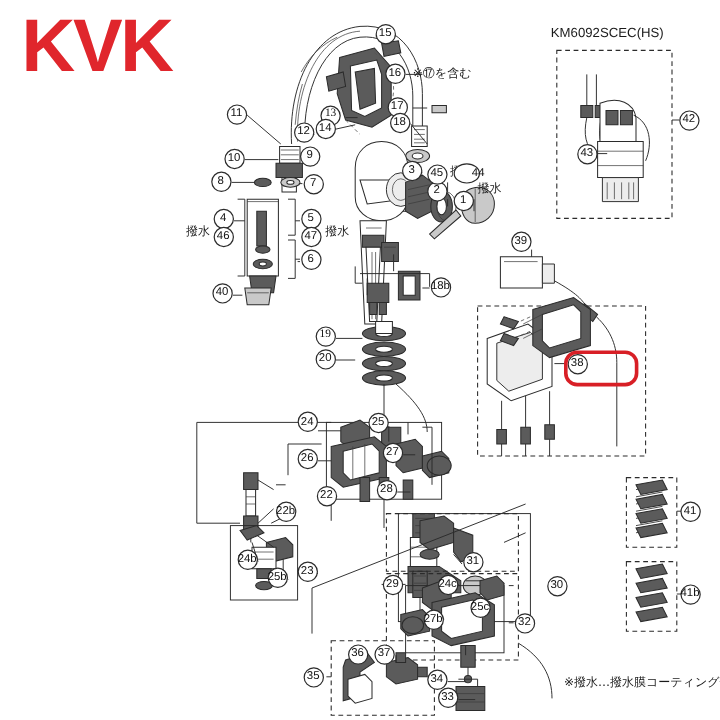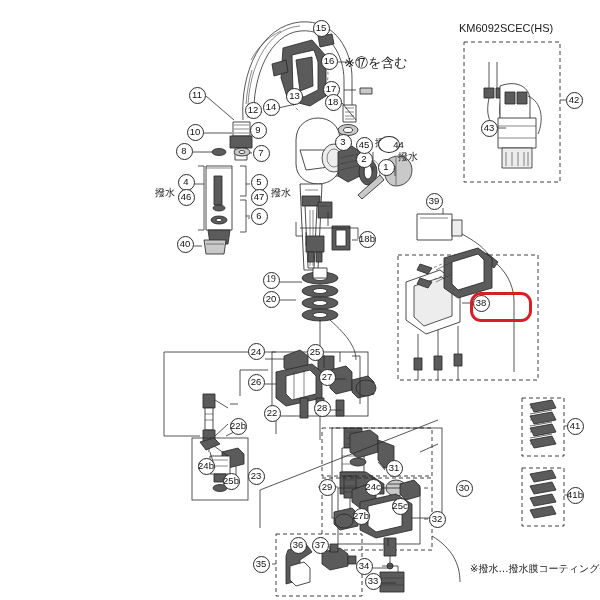--- a/index.html
+++ b/index.html
@@ -6,21 +6,21 @@
   body{width:600px;height:600px;position:relative;overflow:hidden;
        font-family:"Liberation Sans","DejaVu Sans",sans-serif;color:#1a1a1a;}
   #stage{position:absolute;inset:0;width:600px;height:600px;}
 
   
   .brand{position:absolute;left:18px;top:8px;font-size:62px;line-height:62px;
          font-weight:bold;letter-spacing:-2px;font-family:"Liberation Sans",sans-serif;}
 
   
   .model-label{position:absolute;font-size:11px;letter-spacing:0px;white-space:nowrap;}
-  .jp-note{position:absolute;font-size:13px;white-space:nowrap;
+  .jp-note{position:absolute;font-size:10px;white-space:nowrap;
            font-family:"DejaVu Sans",sans-serif;}
   .jp-small{position:absolute;font-size:10px;white-space:nowrap;
             font-family:"DejaVu Sans",sans-serif;}
   .footnote{position:absolute;font-size:10px;white-space:nowrap;
             font-family:"DejaVu Sans",sans-serif;}
 
   
   .callout{position:absolute;width:17px;height:17px;border:1.2px solid #2b2b2b;
            border-radius:50%;background:#fff;display:flex;align-items:center;
            justify-content:center;font-size:9.5px;line-height:1;
@@ -41,20 +41,21 @@
   .part-d{stroke:#2b2b2b;stroke-width:0.85;fill:#5b5b5b;}
   .part-m{stroke:#2b2b2b;stroke-width:0.85;fill:#c9c9c9;}
   .part-l{stroke:#2b2b2b;stroke-width:0.8;fill:#ededed;}
   .hatch{stroke:#2b2b2b;stroke-width:0.7;fill:none;}
 </style>
 </head>
 <body>
 
 <div id="stage">
 
+  <div class="brand" style="color: rgb(224, 38, 44);">KVK</div>
 
   <svg class="layer" viewBox="0 0 600 600">
 
     <g>
       <path class="ln" d="M243,120 C240,70 262,26 300,22 C336,19 352,52 352,78 L352,108"></path>
       <path class="ln" d="M254,118 C252,76 270,34 300,31 C330,28 344,56 344,80 L344,105"></path>
       <path class="ln-thin" d="M248,118 C246,72 266,28 300,26"></path>
 
       <path class="ln-thin" d="M246,104 C247,92 249,80 252,70"></path>
       <path class="ln-thin" d="M251,60 C258,47 268,37 281,31"></path>
@@ -404,21 +405,21 @@
       <div class="callout" style="left: 334.5px; top: 133.5px;">3</div>
       <div class="callout" style="left: 177.5px; top: 173.5px;">4</div>
       <div class="callout" style="left: 250.5px; top: 173.5px;">5</div>
       <div class="callout" style="left: 250.5px; top: 207.5px;">6</div>
       <div class="callout" style="left: 252.5px; top: 144.5px;">7</div>
       <div class="callout" style="left: 175.5px; top: 142.5px;">8</div>
       <div class="callout" style="left: 249.5px; top: 121.5px;">9</div>
       <div class="callout" style="left: 186.5px; top: 123.5px;">10</div>
       <div class="callout" style="left: 188.5px; top: 86.5px;">11</div>
       <div class="callout" style="left: 244.5px; top: 101.5px;">12</div>
-      <div class="callout" style="left: 286px; top: 87.5px;">13</div>
+      <div class="callout" style="left: 267px; top: 87.5px; font-family: Liberation Serif, serif;">13</div>
       <div class="callout" style="left: 262.5px; top: 98.5px;">14</div>
       <div class="callout" style="left: 312.5px; top: 19.5px;">15</div>
       <div class="callout" style="left: 320.5px; top: 52.5px;">16</div>
       <div class="callout" style="left: 322.5px; top: 80.5px;">17</div>
       <div class="callout" style="left: 324.5px; top: 93.5px;">18</div>
       <div class="callout" style="left: 358.5px; top: 230.5px;">18b</div>
       <div class="callout" style="left: 262.5px; top: 271.5px; font-family: Liberation Serif, serif;">19</div>
       <div class="callout" style="left: 262.5px; top: 290.5px;">20</div>
       <div class="callout" style="left: 229.5px; top: 404.5px; margin-left: 34px;">22</div>
       <div class="callout" style="left: 229.5px; top: 417.5px;">22b</div>

